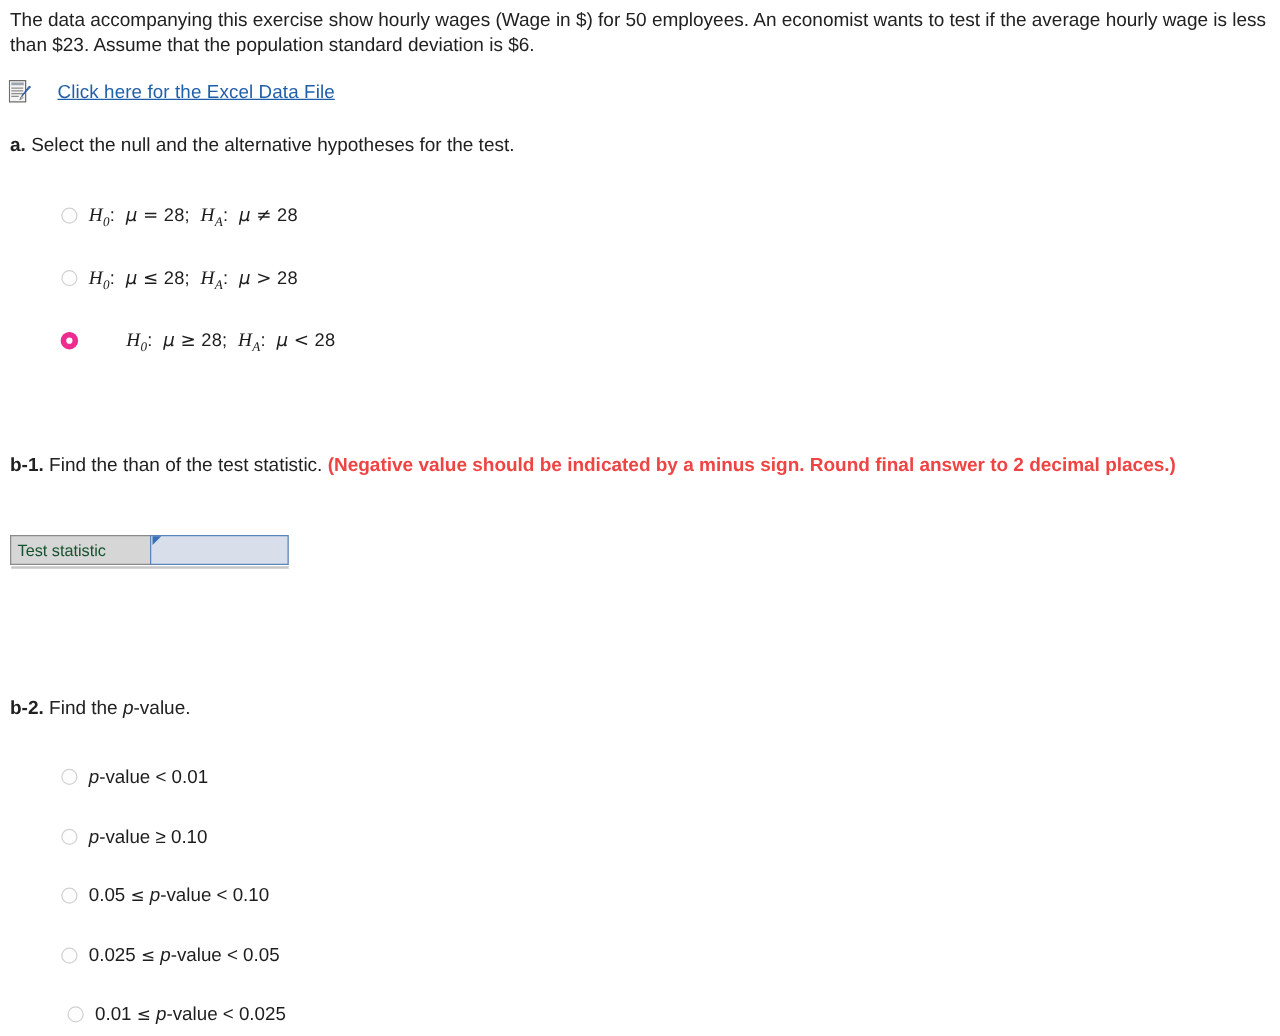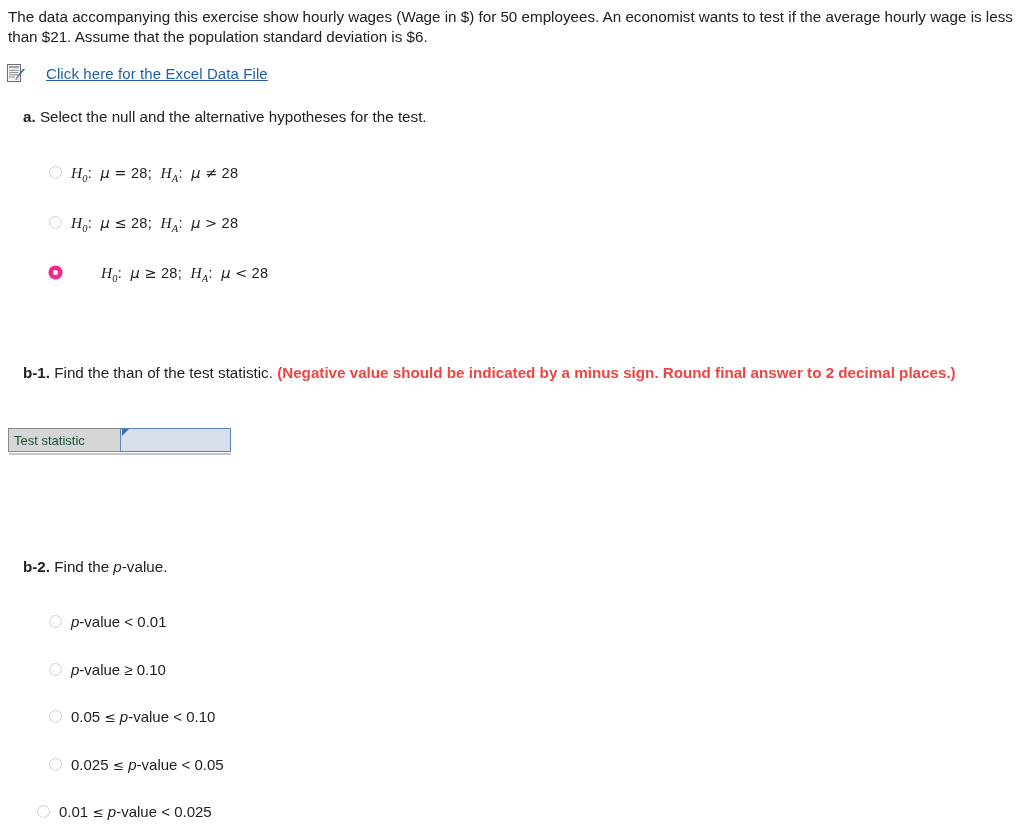--- a/index.html
+++ b/index.html
@@ -49,21 +49,20 @@
     cursor: pointer;
     letter-spacing: .1px;
   }
 
   
   .prompt {
     position: absolute;
     font-size: 15.2px;
     line-height: 21px;
     color: #212121;
-    margin-left: 15px;
   }
   .prompt .lbl { font-weight: bold; }
   .prompt .warn { color: #ef4444; font-weight: bold; }
   .prompt .ital { font-style: italic; }
 
   
   .opt {
     position: absolute;
     display: flex;
     align-items: flex-start;
@@ -145,21 +144,21 @@
     left: 9px;
     top: 453px;
     width: 222px;
     height: 2px;
     background: #c6c6c6;
   }
 </style>
 </head>
 <body>
 
-<div class="intro">The data accompanying this exercise show hourly wages (Wage in $) for 50 employees. An economist wants to test if the average hourly wage is less than $21. Assume that the population standard deviation is $6.</div>
+<div class="intro">The data accompanying this exercise show hourly wages (Wage in $) for 50 employees. An economist wants to test if the average hourly wage is less than $23. Assume that the population standard deviation is $6.</div>
 
 <div class="datafile-row">
   <span class="doc-icon">
     <svg width="18" height="19" viewBox="0 0 18 19">
       <rect x="0.5" y="0.5" width="13" height="17" fill="#f4f4f2" stroke="#6d6d6d" stroke-width="1"></rect>
       <rect x="2" y="2" width="10" height="2.2" fill="#9aa3ae"></rect>
       <line x1="2" y1="6.4" x2="11.5" y2="6.4" stroke="#8d8d8d" stroke-width="1"></line>
       <line x1="2" y1="8.6" x2="11.5" y2="8.6" stroke="#8d8d8d" stroke-width="1"></line>
       <line x1="2" y1="10.8" x2="11.5" y2="10.8" stroke="#8d8d8d" stroke-width="1"></line>
       <line x1="2" y1="13" x2="8" y2="13" stroke="#8d8d8d" stroke-width="1"></line>
@@ -226,16 +225,16 @@
 <div class="opt" style="left:49px; top:707px;">
   <span class="radio"></span>
   <span class="opt-label pv"><span>0.05</span><span>&nbsp;</span><span class="rel">≤</span><span>&nbsp;</span><span class="pit">p</span><span>-value &lt; 0.10</span></span>
 </div>
 
 <div class="opt" style="left:49px; top:755px;">
   <span class="radio"></span>
   <span class="opt-label pv"><span>0.025</span><span>&nbsp;</span><span class="rel">≤</span><span>&nbsp;</span><span class="pit">p</span><span>-value &lt; 0.05</span></span>
 </div>
 
-<div class="opt" style="left:37px; top:802px;">
+<div class="opt" style="left:54px; top:802px;">
   <span class="radio"></span>
   <span class="opt-label pv"><span>0.01</span><span>&nbsp;</span><span class="rel">≤</span><span>&nbsp;</span><span class="pit">p</span><span>-value &lt; 0.025</span></span>
 </div>
 
 </body></html>

